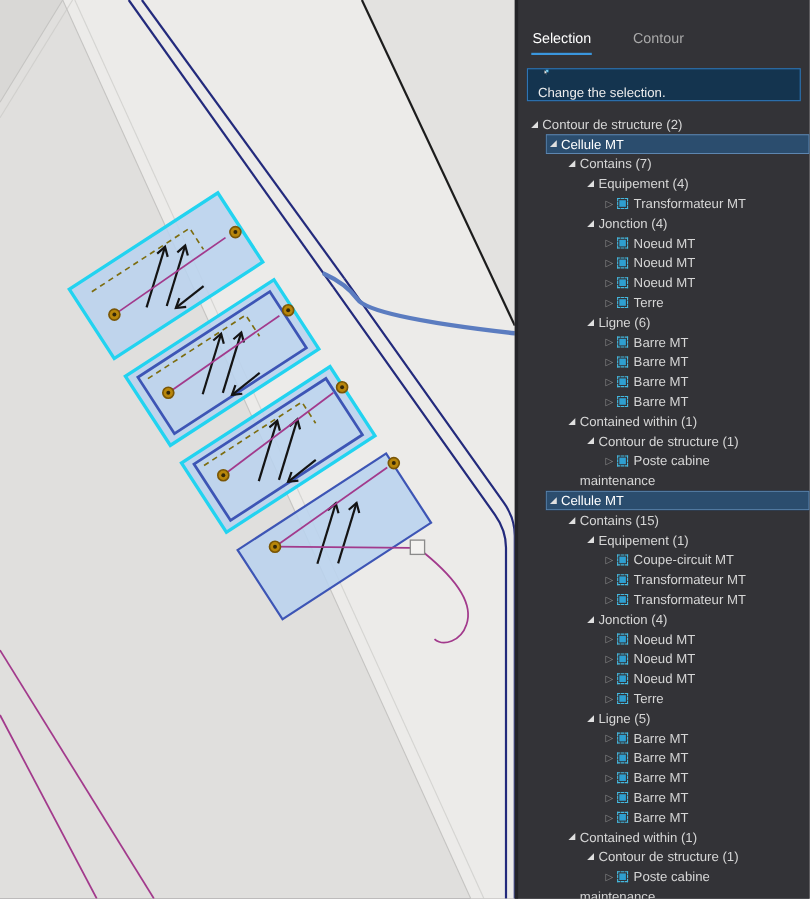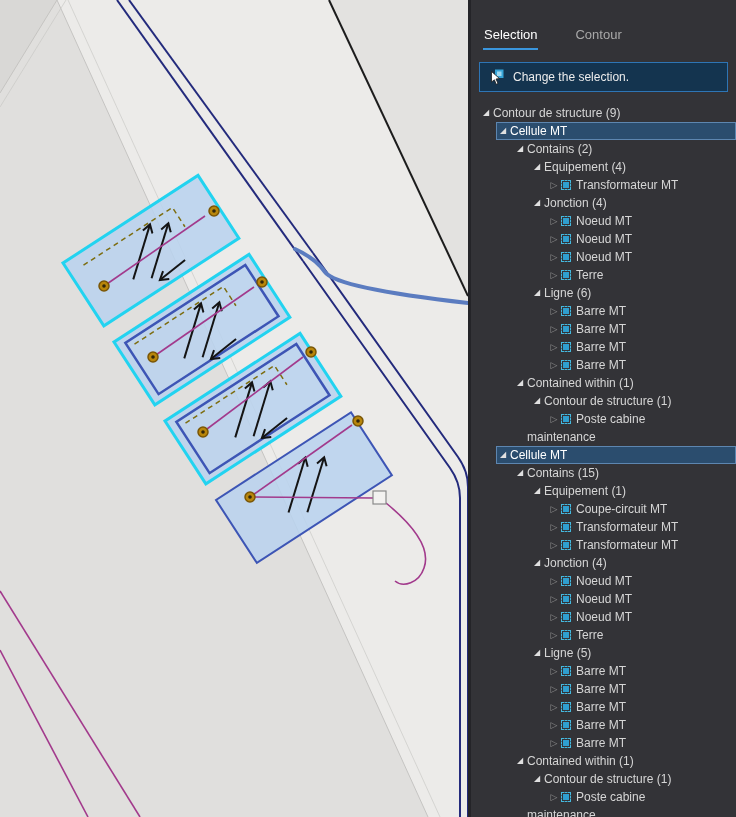--- a/index.html
+++ b/index.html
@@ -35,22 +35,22 @@
     border-left:3px solid #242428;box-sizing:border-box;
     color:#d6d6d6;
   }
   .tabs{display:flex;gap:36px;padding:25px 12px 0 12px;}
   .tab{font-size:13px;color:#a9a9a9;padding:2px 1px 6px 1px;border-bottom:2px solid transparent;cursor:default;}
   .tab.active{color:#ffffff;border-bottom-color:var(--accent-blue,#3a96dd);}
   .action-bar{
     margin:12px 8px 10px 8px;height:30px;box-sizing:border-box;
     background:var(--action-bar-bg,#14344f);
     border:1px solid var(--action-bar-border,#2e75b5);
-    display:flex;align-items:center;gap:9px;padding:0 9px;
-    font-size:12px;color:#ececec;
+    display:flex;gap:9px;padding:0 9px;
+    font-size:12px;color:#ececec;flex-direction:column;
   }
   .tree{padding-top:2px;font-size:12px;}
   .row{display:flex;height:18px;line-height:18px;align-items:stretch;}
   .sp{flex:none;}
   .content{flex:1;display:flex;align-items:center;min-width:0;padding-right:2px;}
   .glyph{flex:none;width:14px;text-align:center;font-size:8px;color:#e0e0e0;}
   .glyph.collapsed{color:#8f8f8f;font-size:9px;}
   .fico{flex:none;width:10px;height:10px;border:1px dashed #45b8de;margin-right:5px;position:relative;box-sizing:border-box;}
   .fico::after{content:"";position:absolute;left:1px;top:1px;right:1px;bottom:1px;background:#2f9fd0;}
   .lbl{white-space:nowrap;overflow:hidden;}
@@ -172,35 +172,35 @@
         <path d="M2.5 2.5 L10.5 9.5 L7 10 L9 14.5 L7.2 15.3 L5.4 10.8 L2.5 13 Z" fill="#ffffff" stroke="#1d1d1d" stroke-width="0.8"></path>
       </svg>
       <span>Change the selection.</span>
     </div>
 
     <div class="tree">
         <div class="row">
           <span class="sp" style="width: 8px;"></span>
           <span class="content">
             <span class="glyph expanded">◢</span>
-            <span class="lbl">Contour de structure (9)</span>
+            <span class="lbl">Contour de structure (2)</span>
           </span>
         </div>
         <div class="row selected">
           <span class="sp" style="width: 25px;"></span>
           <span class="content">
             <span class="glyph expanded">◢</span>
             <span class="lbl">Cellule MT</span>
           </span>
         </div>
         <div class="row">
           <span class="sp" style="width: 42px;"></span>
           <span class="content">
             <span class="glyph expanded">◢</span>
-            <span class="lbl">Contains (2)</span>
+            <span class="lbl">Contains (7)</span>
           </span>
         </div>
         <div class="row">
           <span class="sp" style="width: 59px;"></span>
           <span class="content">
             <span class="glyph expanded">◢</span>
             <span class="lbl">Equipement (4)</span>
           </span>
         </div>
         <div class="row">

